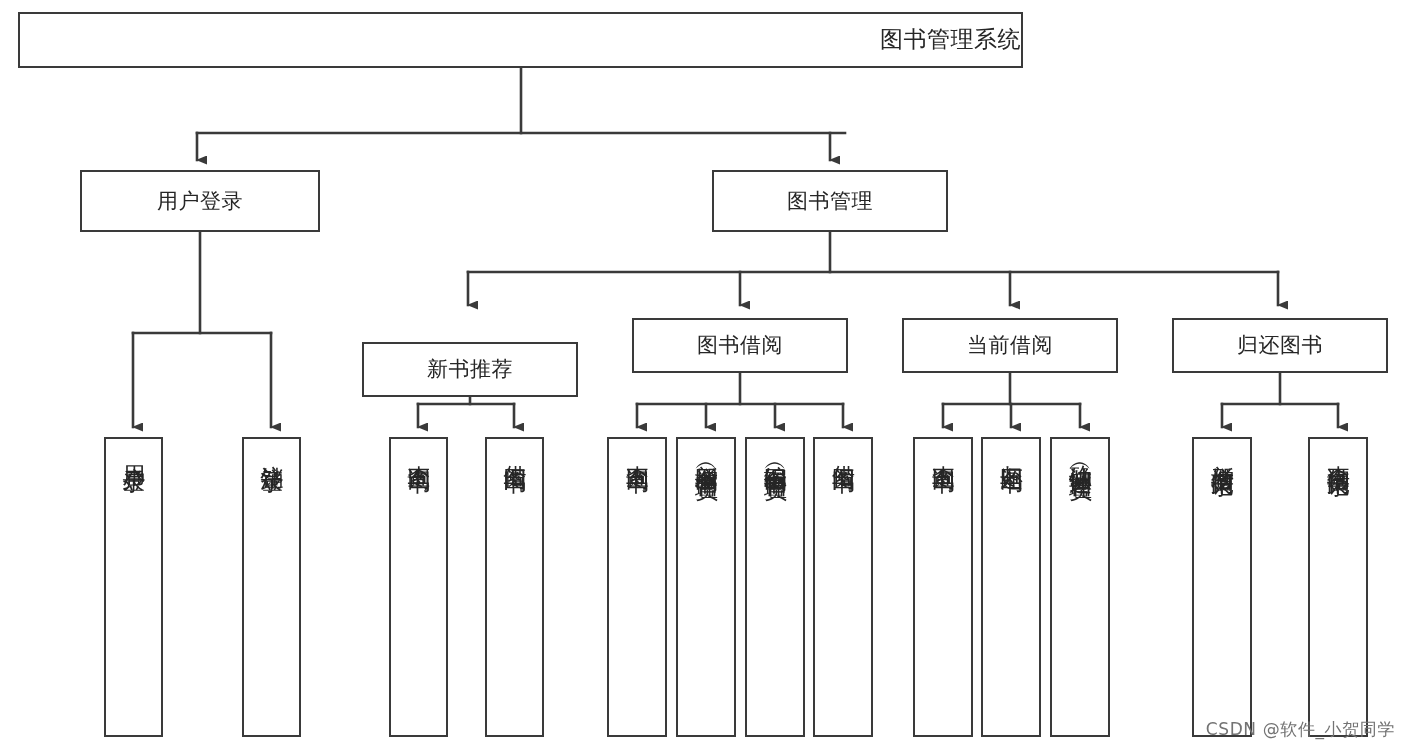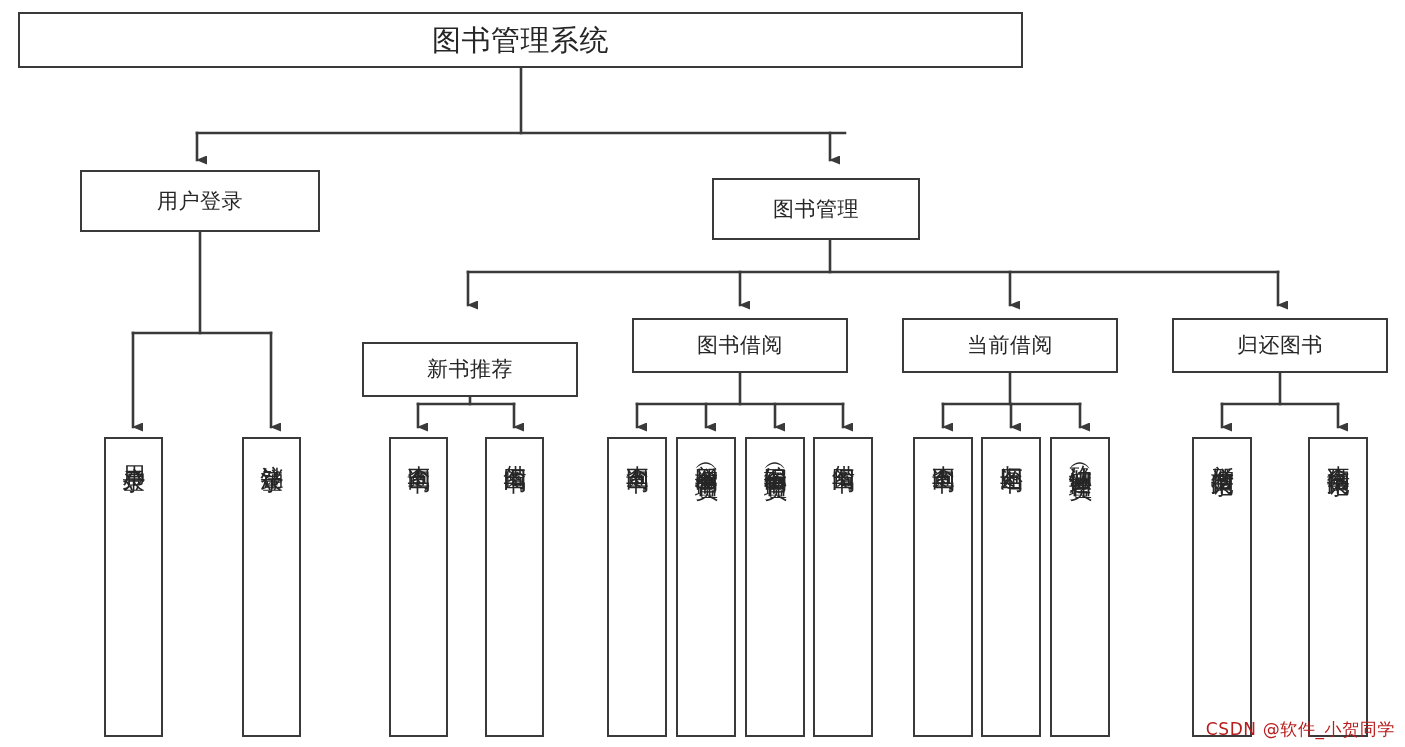--- a/index.html
+++ b/index.html
@@ -40,21 +40,22 @@
   .node .label {
     display: block;
     text-align: center;
     line-height: 1.18;
   }
   
   .node.h-node .label {
     writing-mode: horizontal-tb;
   }
   .node.root {
-    font-size: 29px;
+    font-size: 23px;
+    justify-content: flex-end;
   }
   .node.lvl2 {
     font-size: 21px;
   }
   .node.lvl3 {
     font-size: 21px;
   }
   
   .node.leaf {
     font-size: 23px;
@@ -67,21 +68,21 @@
     text-orientation: upright;
     line-height: 1.04;
     letter-spacing: 2px;
     white-space: nowrap;
   }
   #watermark {
     position: absolute;
     right: 10px;
     bottom: 6px;
     font-size: 17px;
-    color: #b91c1c;
+    color: #737373;
     letter-spacing: 0.6px;
     white-space: nowrap;
     pointer-events: none;
   }
 </style>
 </head>
 <body>
 
 <div id="diagram-root">
 
@@ -135,21 +136,21 @@
     </g>
   </svg>
 
   <div class="node h-node root" style="left:18px; top:12px; width:1005px; height:56px;">
     <span class="label">图书管理系统</span>
   </div>
 
   <div class="node h-node lvl2" style="left:80px; top:170px; width:240px; height:62px;">
     <span class="label">用户登录</span>
   </div>
-  <div class="node h-node lvl2" style="left:712px; top:170px; width:208px; height:62px;margin-top:8px;">
+  <div class="node h-node lvl2" style="left:712px; top:170px; width:236px; height:62px;">
     <span class="label">图书管理</span>
   </div>
 
   <div class="node h-node lvl3" style="left:362px; top:318px; width:216px; height:55px;margin-top:24px;">
     <span class="label">新书推荐</span>
   </div>
   <div class="node h-node lvl3" style="left:902px; top:318px; width:216px; height:55px;">
     <span class="label">当前借阅</span>
   </div>
   <div class="node h-node lvl3" style="left:632px; top:318px; width:216px; height:55px;">

